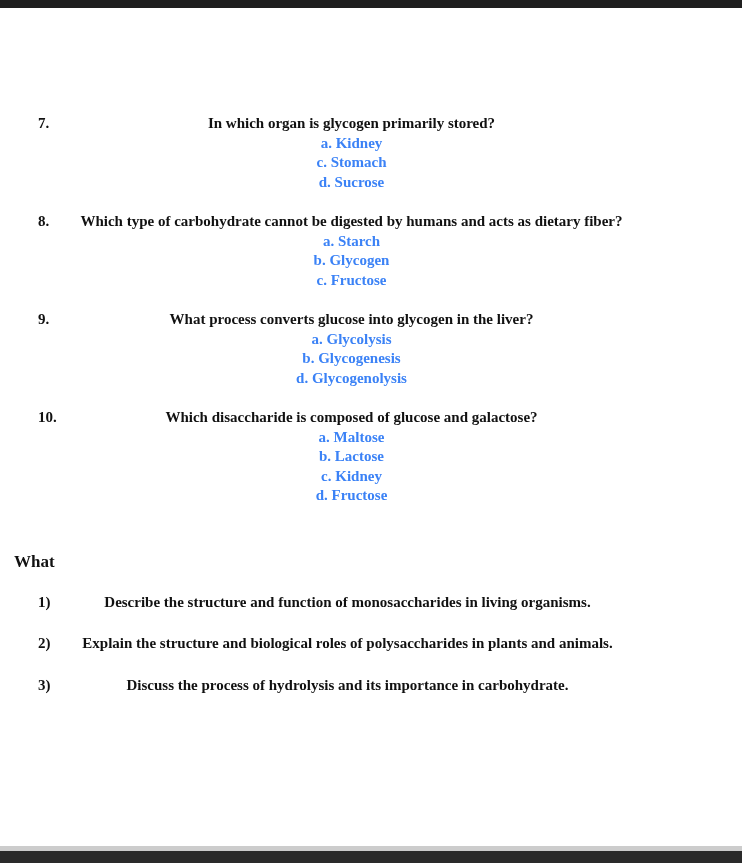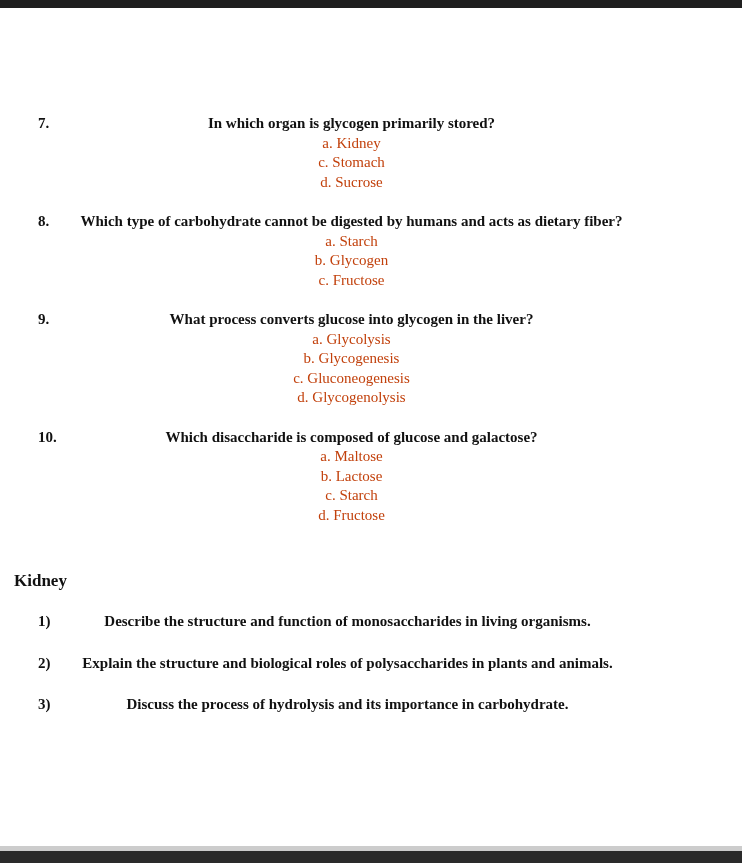--- a/index.html
+++ b/index.html
@@ -70,22 +70,22 @@
     text-align: center;
   }
   .essay-block .q-body {
     max-width: 555px;
     margin-left: 6px;
   }
   .q-text {
     font-weight: bold;
   }
   .q-option {
-    font-weight: normal;
-    color: #c2410c;
+    font-weight: bold;
+    color: #3b82f6;
   }
   .essay-heading {
     margin: 45px 0 20px 0;
     font-size: 17px;
     font-weight: bold;
     line-height: 22px;
   }
 </style>
 </head>
 <body>
@@ -116,39 +116,38 @@
           <div class="q-option">c. Fructose</div>
         </div>
       </div>
 
       <div class="question-block">
         <span class="q-num">9.</span>
         <div class="q-body">
           <div class="q-text">What process converts glucose into glycogen in the liver?</div>
           <div class="q-option">a. Glycolysis</div>
           <div class="q-option">b. Glycogenesis</div>
-          <div class="q-option">c. Gluconeogenesis</div>
           <div class="q-option">d. Glycogenolysis</div>
         </div>
       </div>
 
       <div class="question-block">
         <span class="q-num">10.</span>
         <div class="q-body">
           <div class="q-text">Which disaccharide is composed of glucose and galactose?</div>
           <div class="q-option">a. Maltose</div>
           <div class="q-option">b. Lactose</div>
-          <div class="q-option">c. Starch</div>
+          <div class="q-option">c. Kidney</div>
           <div class="q-option">d. Fructose</div>
         </div>
       </div>
 
     </section>
 
-    <h2 class="essay-heading">Kidney</h2>
+    <h2 class="essay-heading">What</h2>
 
     <section class="essay-section">
 
       <div class="essay-block">
         <span class="q-num">1)</span>
         <div class="q-body">
           <div class="q-text">Describe the structure and function of monosaccharides in living organisms.</div>
         </div>
       </div>
 

